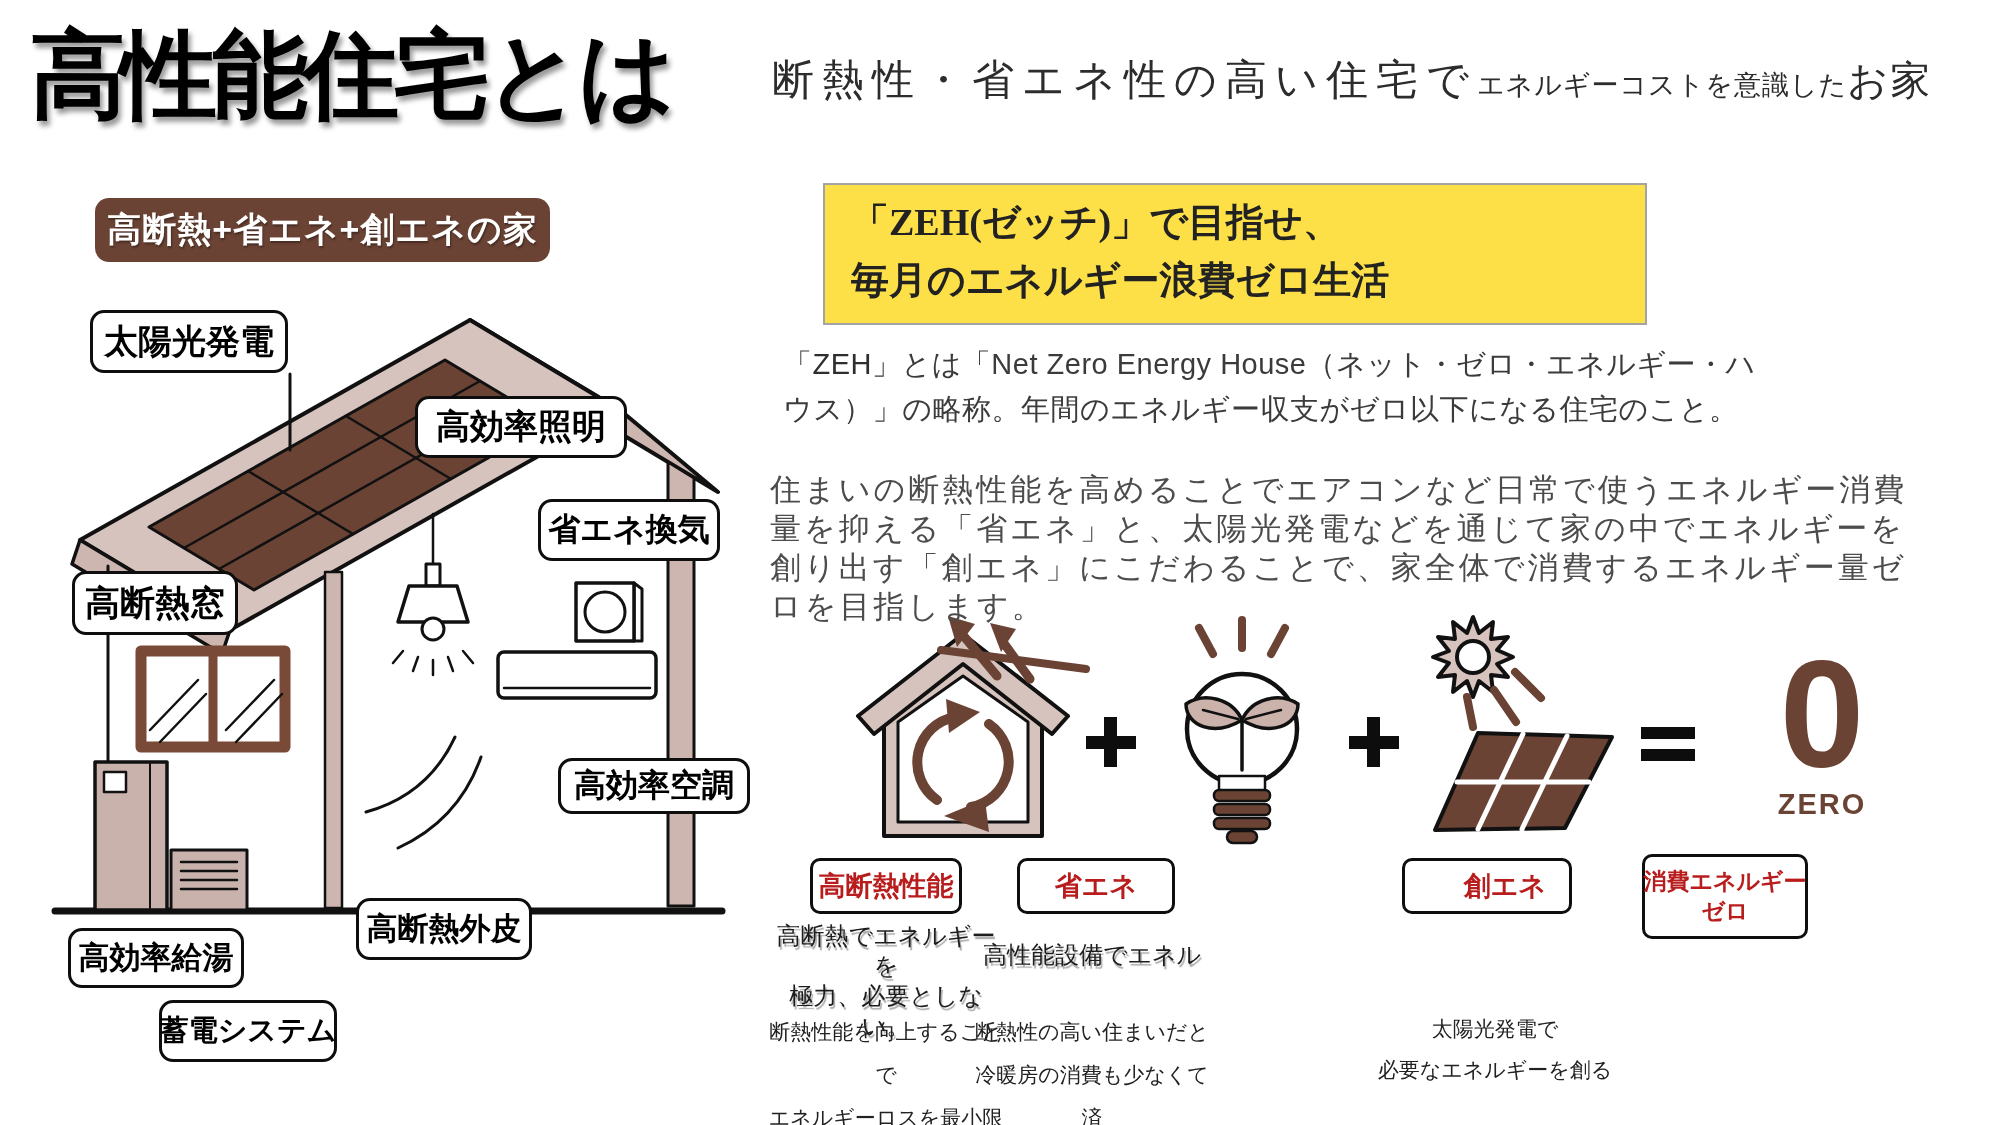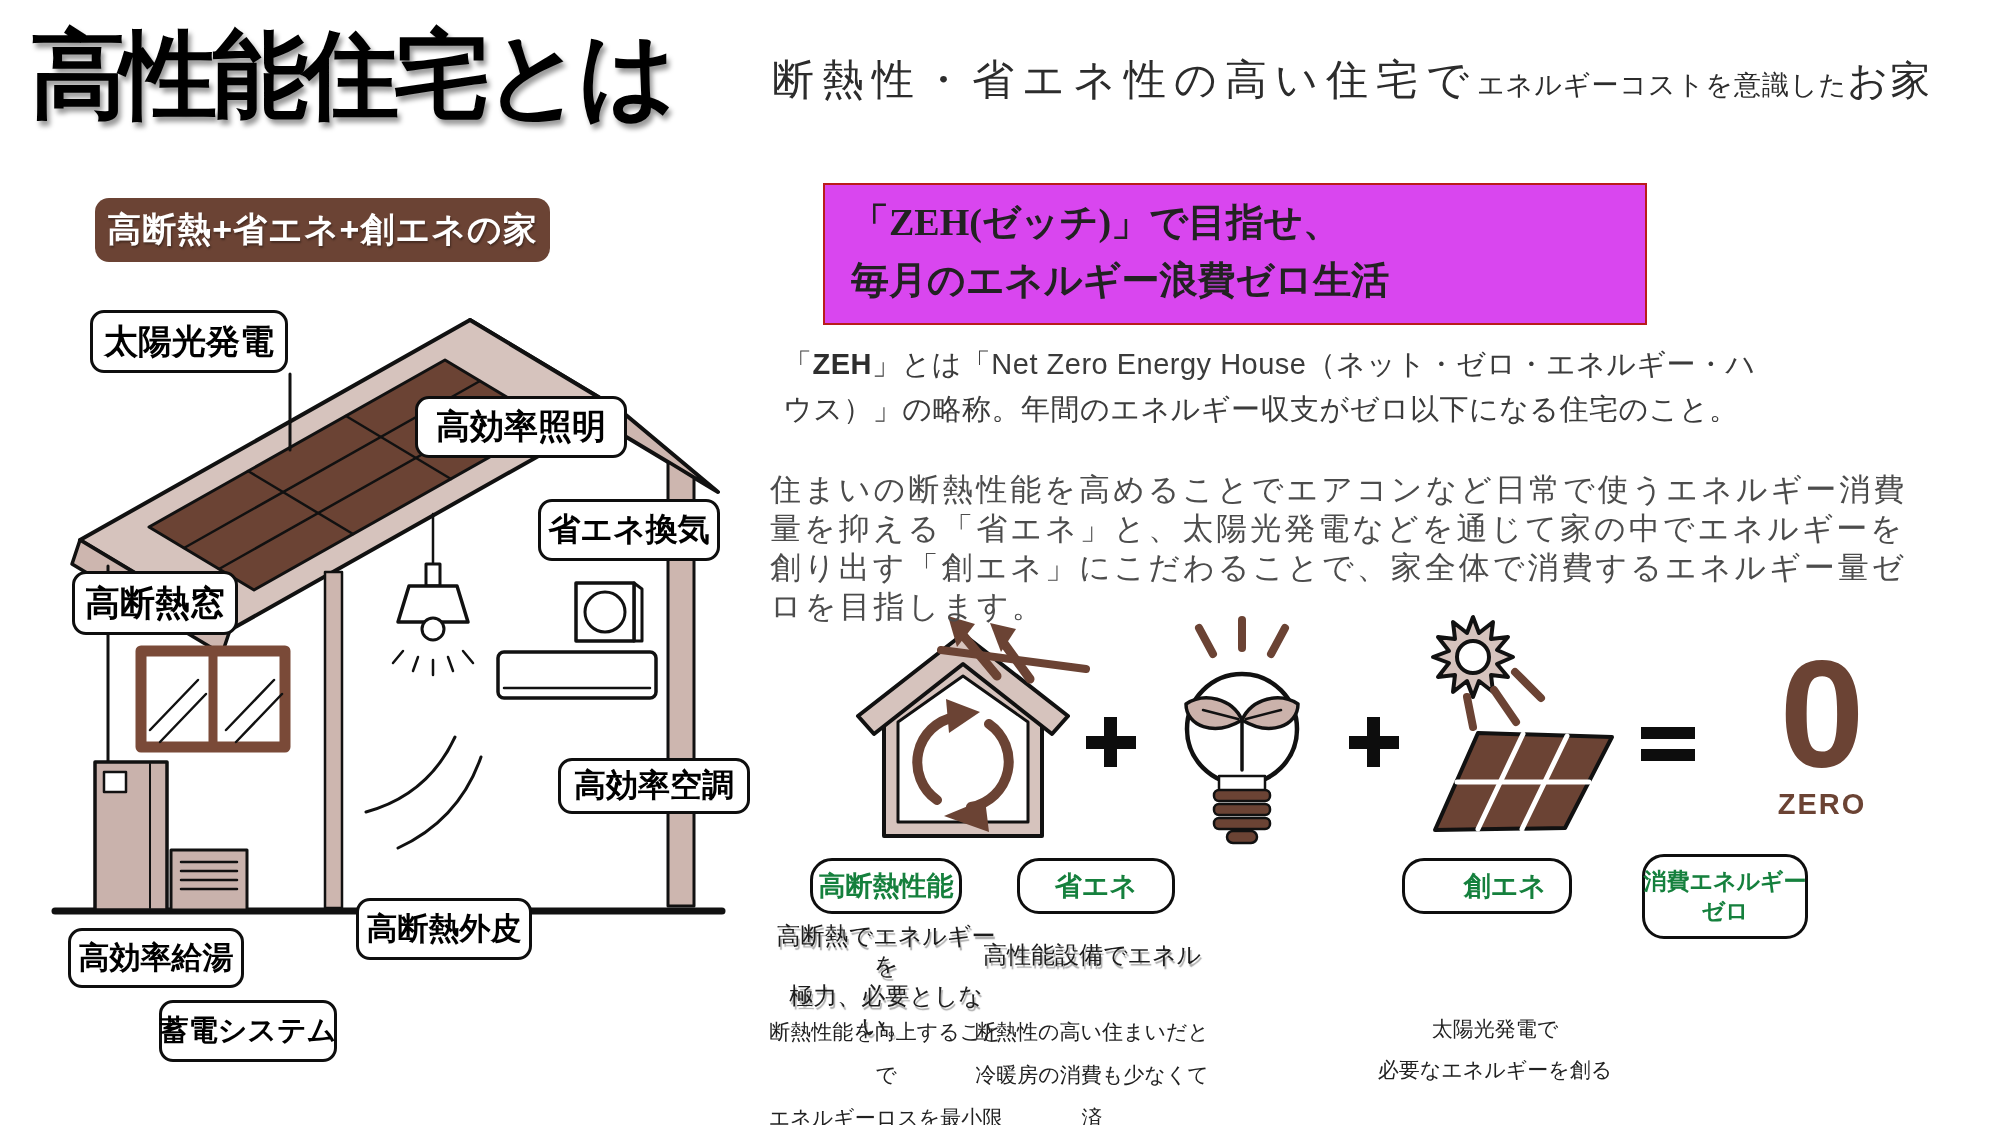--- a/index.html
+++ b/index.html
@@ -9,34 +9,34 @@
   .serif{font-family:"Liberation Serif","DejaVu Serif",serif;}
   .page-title{left:30px;top:12px;font-size:96px;font-weight:600;letter-spacing:-5px;color:#000;
               text-shadow:3px 5px 5px rgba(0,0,0,0.40);white-space:nowrap;}
   .tagline{left:772px;top:52px;white-space:nowrap;color:#2c2c2c;font-weight:400;}
   .tagline .t-lead{font-size:42px;letter-spacing:8px;}
   .tagline .t-mid{font-size:27px;letter-spacing:1px;}
   .tagline .t-tail{font-size:40px;letter-spacing:2px;}
   .badge{left:95px;top:198px;width:455px;height:64px;background:#6b4334;border-radius:14px;
          display:flex;align-items:center;justify-content:center;color:#fff;font-weight:700;
          font-size:34px;letter-spacing:1px;text-shadow:1px 2px 2px rgba(0,0,0,0.35);}
-  .zeh-box{left:823px;top:183px;width:824px;height:142px;border:2px solid #b91c1c;background:#d946ef;
+  .zeh-box{left:823px;top:183px;width:824px;height:142px;border:2px solid #a3a3a3;background:#fde047;
            padding:8px 0 0 26px;}
   .zeh-box .zl{font-size:38px;line-height:58px;font-weight:700;color:#222;letter-spacing:0px;white-space:nowrap;}
   .para1{left:783px;top:342px;width:930px;font-size:29px;line-height:45px;color:#3b3b3b;
          letter-spacing:0.5px;white-space:nowrap;}
-  .para1 b{font-weight:700;color:#2e2e2e;}
+  .para1 b{font-weight:400;color:#2e2e2e;}
   .para2{left:770px;top:470px;width:1200px;font-size:31px;line-height:39px;color:#4c4c4c;
          letter-spacing:3px;white-space:nowrap;}
   .label-box{position:absolute;background:#fff;border:3.5px solid #0e0e0e;border-radius:14px;
              display:flex;align-items:center;justify-content:center;font-weight:700;color:#000;
              box-sizing:border-box;white-space:nowrap;}
-  .eq-box{position:absolute;background:#fff;border:3.5px solid #0e0e0e;border-radius:22px;
+  .eq-box{position:absolute;background:#fff;border:3.5px solid #0e0e0e;border-radius:10px;
           display:flex;flex-direction:column;align-items:center;justify-content:center;
-          font-weight:700;color:#15803d;box-sizing:border-box;text-align:center;white-space:nowrap;}
+          font-weight:700;color:#b91c1c;box-sizing:border-box;text-align:center;white-space:nowrap;}
   .desc{position:absolute;text-align:center;font-size:24px;line-height:30px;color:#1d1d1d;
         font-weight:400;text-shadow:1.5px 2.5px 1px rgba(125,125,125,0.65);}
   .note{position:absolute;text-align:center;font-size:21px;line-height:43px;color:#222;font-weight:400;}
   .zero-wrap{left:1762px;top:648px;width:120px;text-align:center;color:#6b4334;}
   .zero-digit{font-size:152px;font-weight:800;line-height:0.88;}
   .zero-caption{font-size:29px;font-weight:800;letter-spacing:2px;margin-top:6px;}
   svg{position:absolute;left:0;top:0;}
 </style>
 </head>
 <body>

